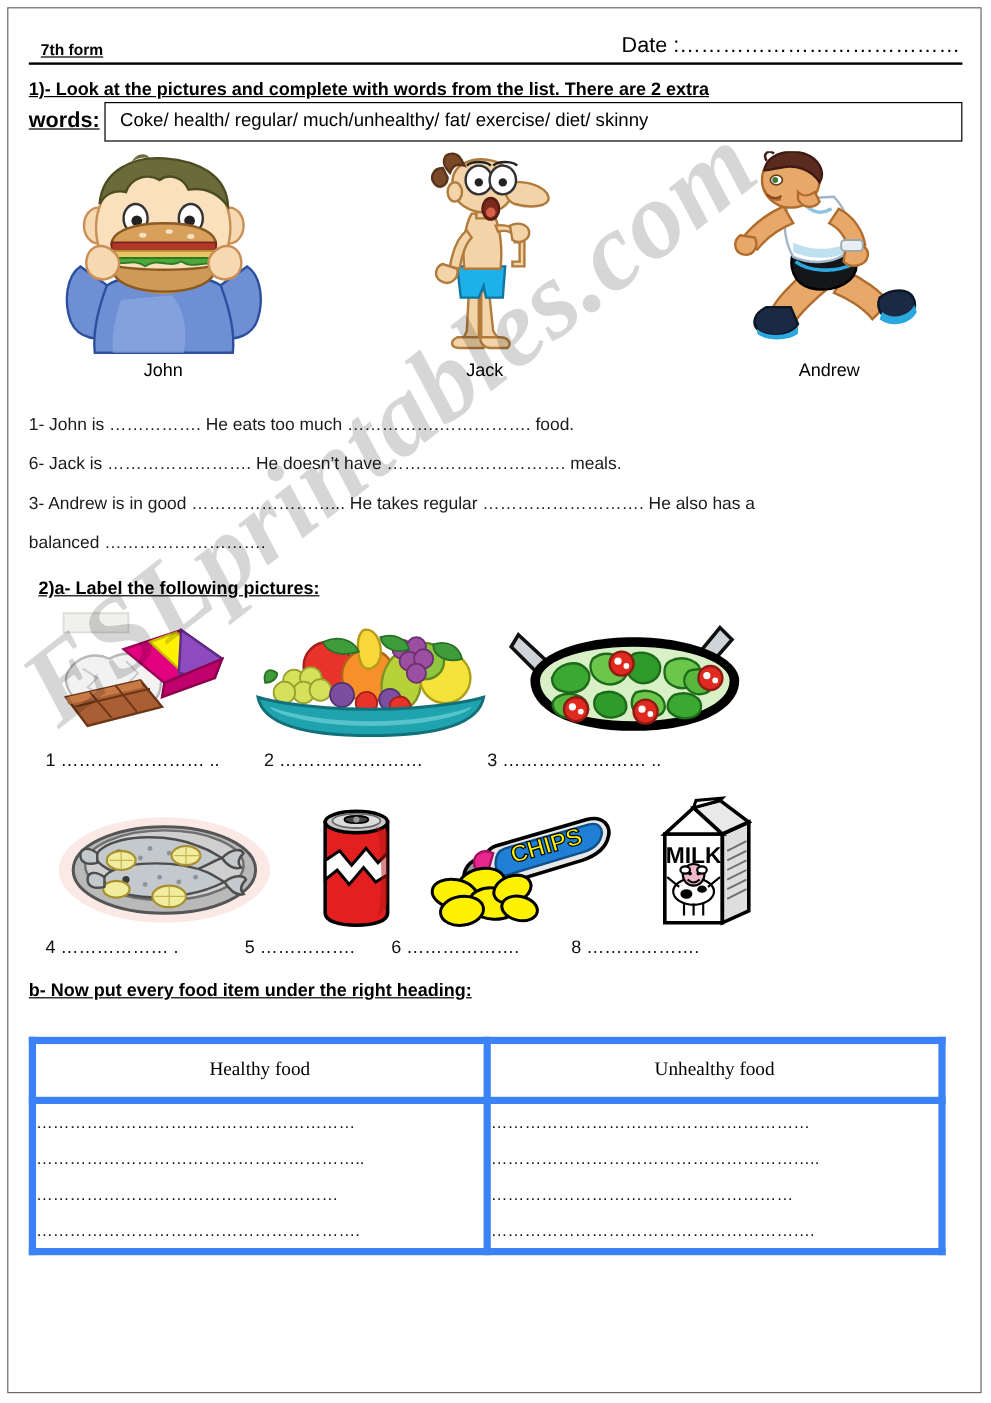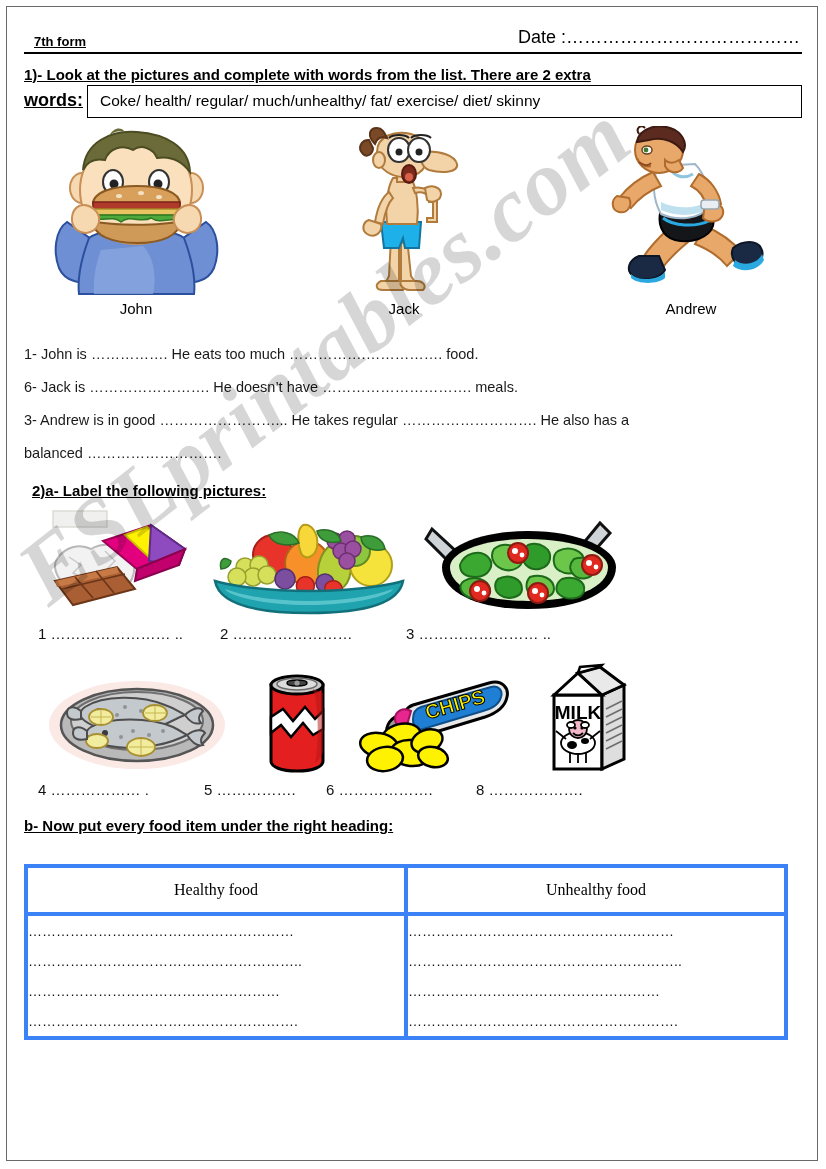--- a/index.html
+++ b/index.html
@@ -92,21 +92,21 @@
   .blank-item{position:absolute;white-space:nowrap;}
 
   #q2b-heading{margin-top:8px;}
 
   
   #sort-table{
     margin-top:28px;width:764px;border-collapse:collapse;
     table-layout:fixed;
   }
   #sort-table td,#sort-table th{
-    border:4px solid #3b82f6;padding:0;vertical-align:top;
+    border:6px solid #3b82f6;padding:0;vertical-align:top;
   }
   #sort-table th{
     height:44px;font-size:16px;font-weight:normal;text-align:center;
     vertical-align:middle;
     font-family:"Liberation Serif","DejaVu Serif",serif;
   }
   .fill-cell{padding:6px 14px 10px 14px;}
   .dots{
     font-size:14px;line-height:30px;color:#111;white-space:nowrap;
     overflow:hidden;display:block;

